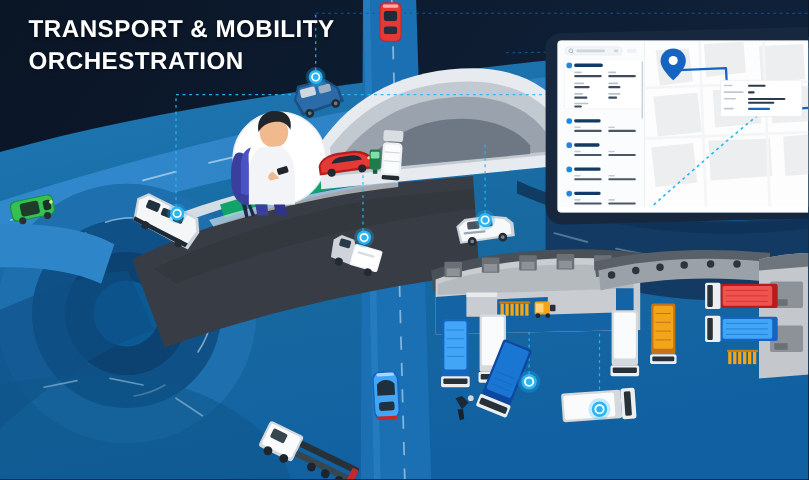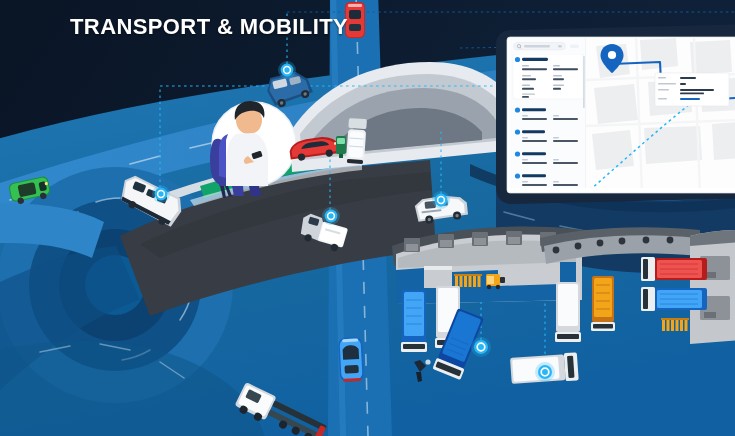--- a/index.html
+++ b/index.html
@@ -2,21 +2,21 @@
 <html><head>
 <meta charset="utf-8">
 <title>Transport &amp; Mobility Orchestration</title>
 <style>
   html,body{margin:0;padding:0;background:#0a1628;}
   body{font-family:"Liberation Sans",sans-serif;}
   #stage{position:relative;width:735px;height:436px;overflow:hidden;background:#0c1a2e;}
   #stage svg.layer{position:absolute;left:0;top:0;width:735px;height:436px;}
   #title{position:absolute;left:26px;top:12px;width:330px;z-index:40;pointer-events:none;}
   #title .ln{display:block;color:#ffffff;font-size:22px;font-weight:700;letter-spacing:.4px;line-height:1.32;
-             text-shadow:0 1px 2px rgba(0,0,0,.55);margin-left:44px;}
+             text-shadow:0 1px 2px rgba(0,0,0,.55);}
   .dashPanel{position:absolute;z-index:25;}
 </style>
 </head>
 <body>
 
 <div id="stage">
 
   <svg class="layer" viewBox="0 0 735 436">
     <defs>
       <linearGradient id="bgblue" x1="0" y1="0" x2="0.35" y2="1">
@@ -608,15 +608,16 @@
           <circle cx="66" cy="22" r="4"></circle>
           <circle cx="80" cy="22" r="4"></circle>
       </g>
       <rect x="86" y="6" width="6" height="14" rx="1.4" fill="#c62828"></rect>
     </g>
 
   </svg>
 
   <div id="title">
     <span class="ln">TRANSPORT &amp; MOBILITY</span>
+    <span class="ln">ORCHESTRATION</span>
   </div>
 
 </div>
 
 </body></html>

